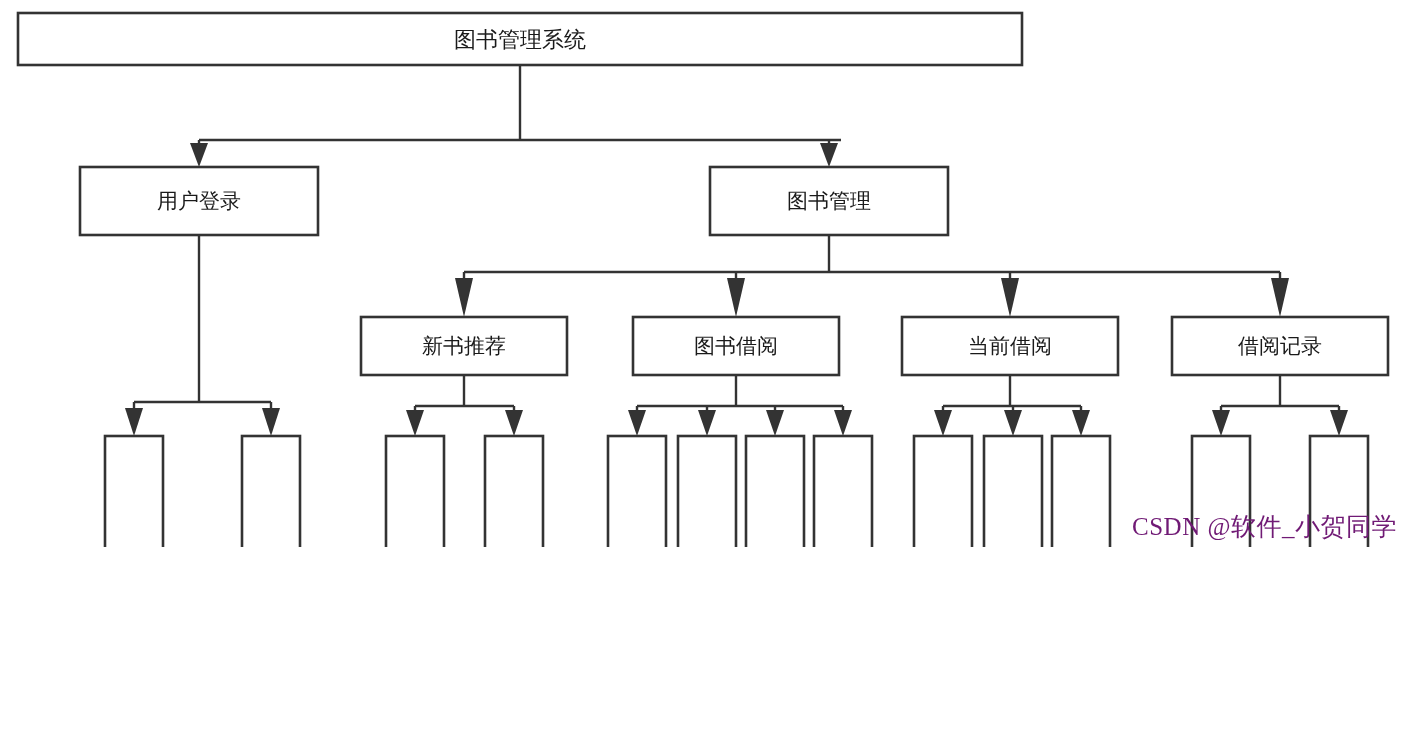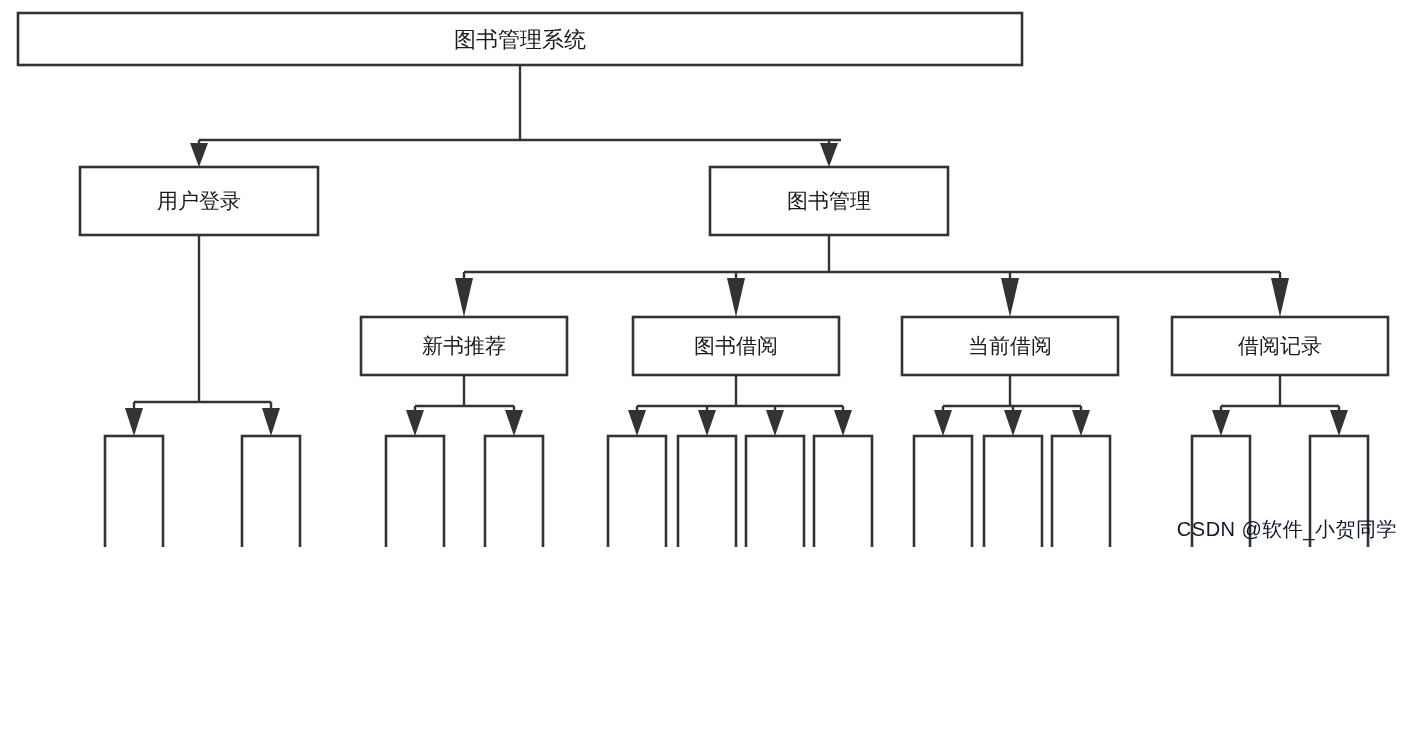--- a/index.html
+++ b/index.html
@@ -66,23 +66,23 @@
     display: flex;
     align-items: flex-start;
     justify-content: center;
     white-space: nowrap;
     pointer-events: none;
   }
   .watermark {
     position: absolute;
     right: 8px;
     bottom: 4px;
-    font-family: Liberation Sans, sans-serif;
-    font-size: 20px;
-    color: #0f172a;
+    font-family: Liberation Serif, serif;
+    font-size: 25px;
+    color: #701a75;
     letter-spacing: 0.5px;
     white-space: nowrap;
   }
 </style>
 </head>
 <body>
 
 <div id="diagram-root">
 
   <svg id="diagram-svg" viewBox="0 0 1405 747" xmlns="http://www.w3.org/2000/svg">

